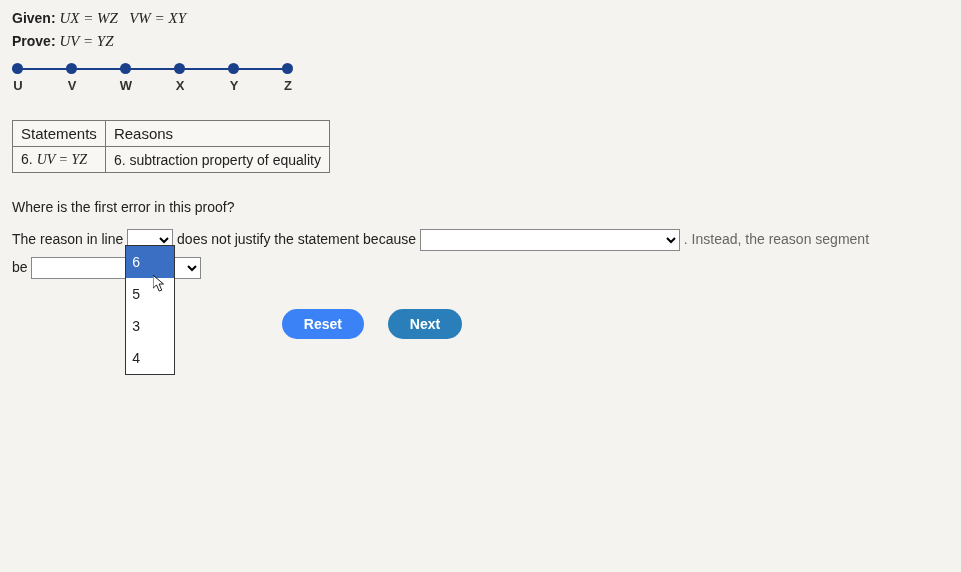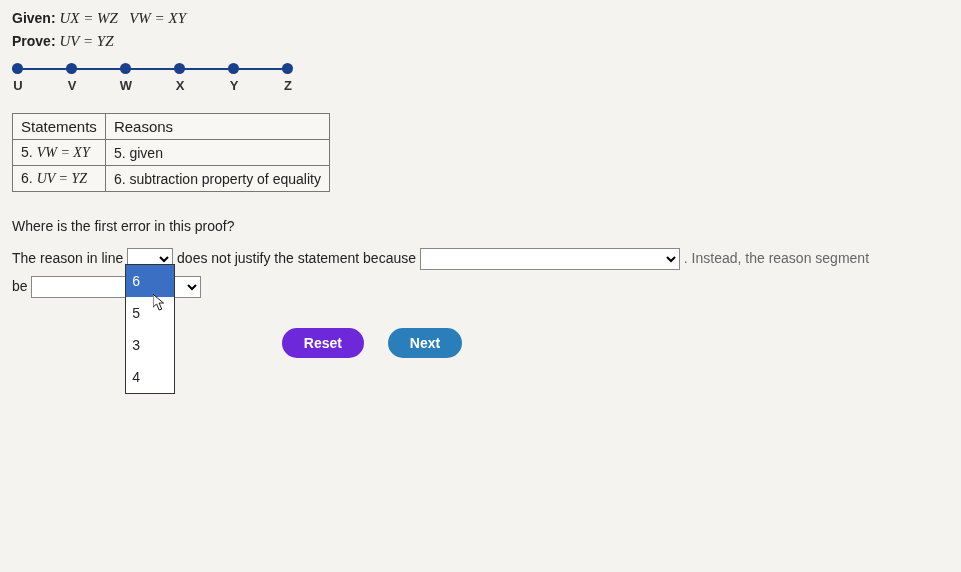--- a/index.html
+++ b/index.html
@@ -14,21 +14,21 @@
     height: 572px;
     overflow: hidden;
   }
   .hdr { margin: 2px 0 6px 0; font-size: 14px; }
   .hdr b { font-weight: bold; }
   .math { font-style: italic; font-family: "Times New Roman", serif; font-size: 15px; }
   .nl { height: 46px; position: relative; width: 280px; margin: 6px 0 10px 0; }
   .nl .line { position:absolute; top:12px; left:0; right:0; height:2px; background:#1a3f8b; }
   .nl .pt { position:absolute; top:7px; width:11px; height:11px; background:#1a3f8b; border-radius:50%; }
   .nl .lbl { position:absolute; top:22px; font-weight:bold; font-size:13px; color:#333; text-align:center; width:20px; margin-left:-4px;}
-  table.proof { border-collapse: collapse; margin-top:11px; }
+  table.proof { border-collapse: collapse; margin-top:18px; }
   table.proof td { border:1px solid #777; padding:4px 8px; vertical-align:middle; font-size:14px; background:#f9f7f3;}
   table.proof .hdrcell { font-weight:normal; font-size:15px;}
   .stmt { font-family:"Times New Roman",serif; font-style:italic; font-size:16px; white-space:nowrap;}
   .rnum { font-family:Arial,sans-serif; font-style:normal; font-size:14px; margin-right:4px;}
   .qline { margin-top:26px; font-size:14px; }
   .sentence { margin-top:10px; font-size:14px; line-height:28px; }
   select, .fake-select {
     border:1px solid #888; background:#fff; font-size:13px; padding:1px 2px; vertical-align:middle;
   }
   .short-sel { width:46px; height:22px; }
@@ -38,21 +38,21 @@
     position:absolute; background:#fff; border:1px solid #333; font-size:14px;
     width:50px; margin-top:-2px; z-index:10;
   }
   .dropdown-open div { padding:2px 6px; cursor:default; }
   .dropdown-open .hl { background:#3b6fc4; color:#fff; }
   .btnrow { margin-top:28px; text-align:center; width:720px;}
   .btn {
     display:inline-block; padding:7px 22px; border-radius:20px; color:#fff; font-size:14px;
     font-weight:bold; margin:0 10px; border:none; cursor:pointer;
   }
-  .btn.reset { background:#6d28d9; }
+  .btn.reset { background:#3b82f6; }
   .btn.next { background:#2a7fba; }
   .cursor-arrow {
     position:absolute; width:14px; height:18px; pointer-events:none; z-index:20;
   }
   .row2inner { display:inline-block; vertical-align:middle;}
   .dim { color:#666; }
 </style>
 </head>
 <body>
 
@@ -85,24 +85,20 @@
   <div class="lbl" style="left:270px">Z</div>
 </div>
 
 <table class="proof">
   <tbody>
       <tr>
     <td class="hdrcell">Statements</td>
     <td class="hdrcell">Reasons</td>
   </tr>
   <tr>
-    <td class="stmt"><span class="rnum">5.</span><i>VW</i> = <i>XY</i></td>
-    <td><span>5.</span> <span>given</span></td>
-  </tr>
-  <tr>
     <td class="stmt"><span class="rnum">6.</span><i>UV</i> = <i>YZ</i></td>
     <td><span>6.</span> <span>subtraction property of equality</span></td>
   </tr>
 </tbody>
   </table>
 
 <div class="qline">Where is the first error in this proof?</div>
 
 <div class="sentence" style="position:relative">
   <span>The reason in line</span>

